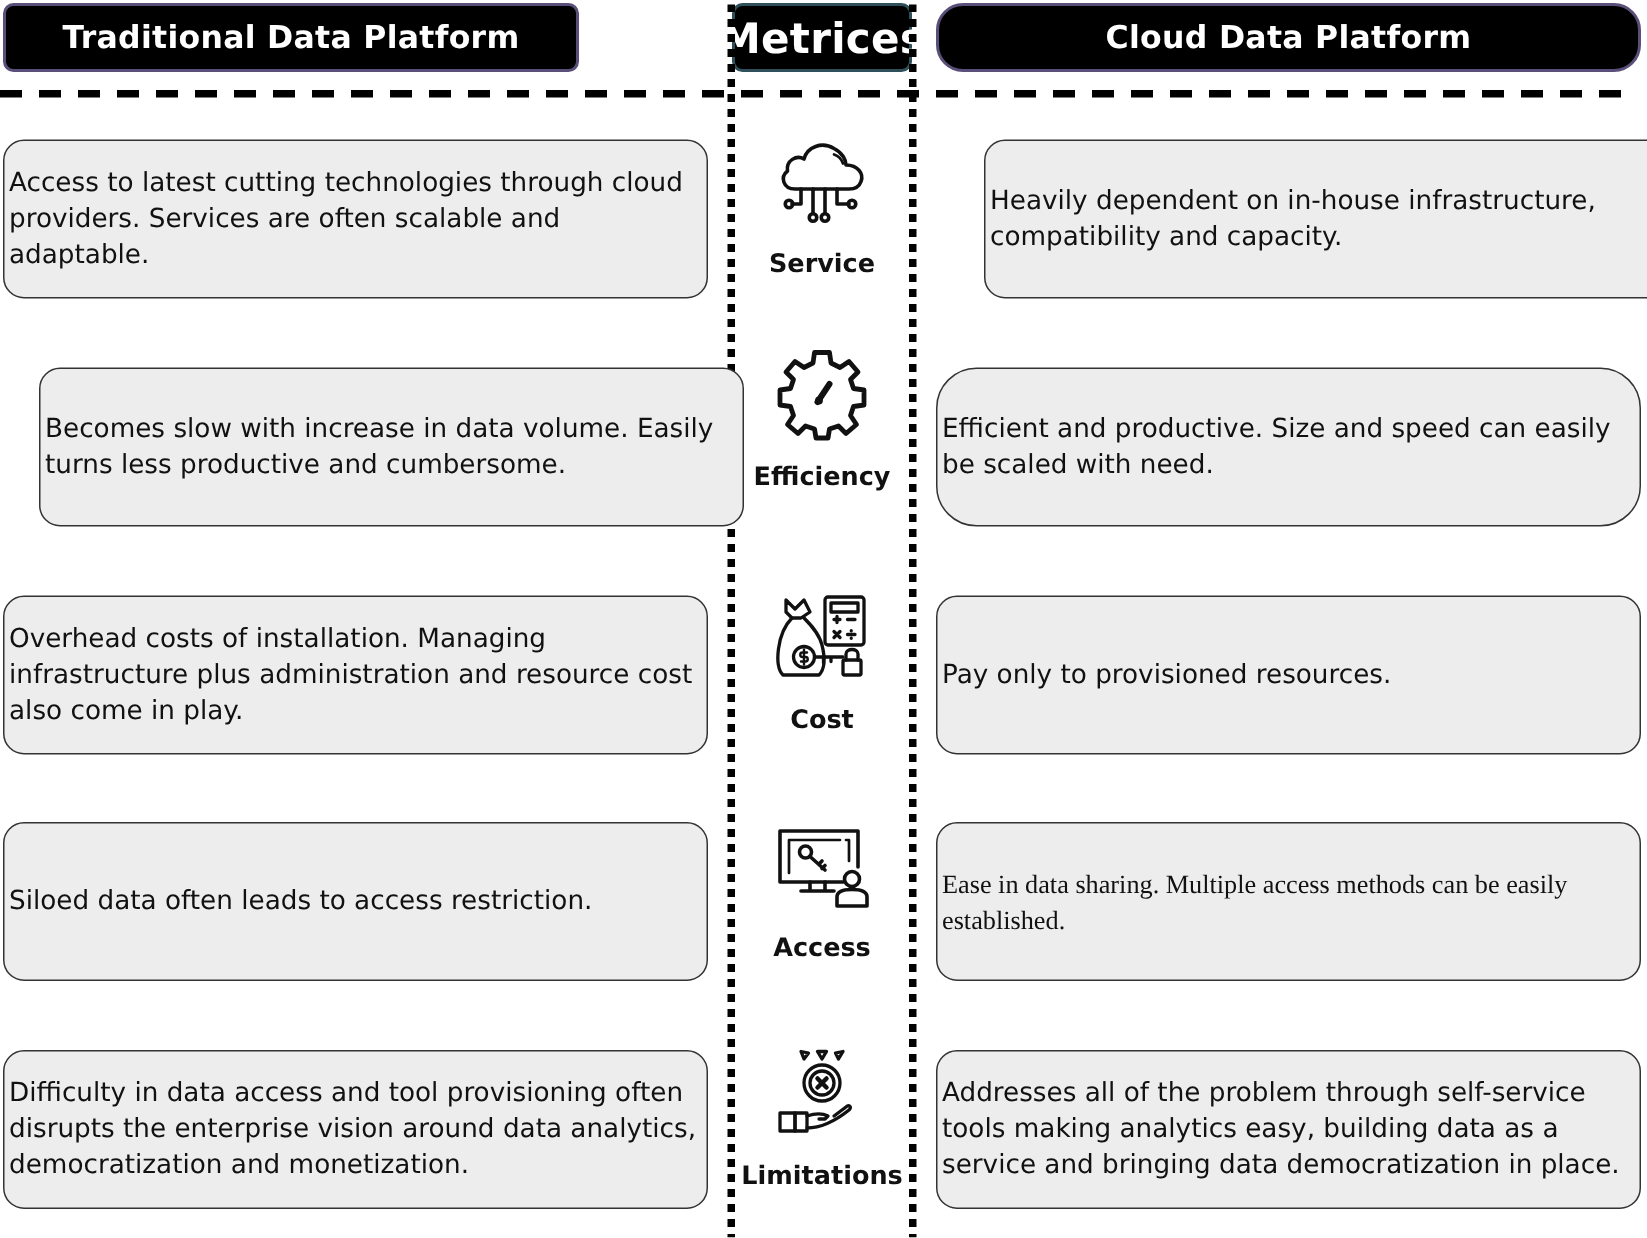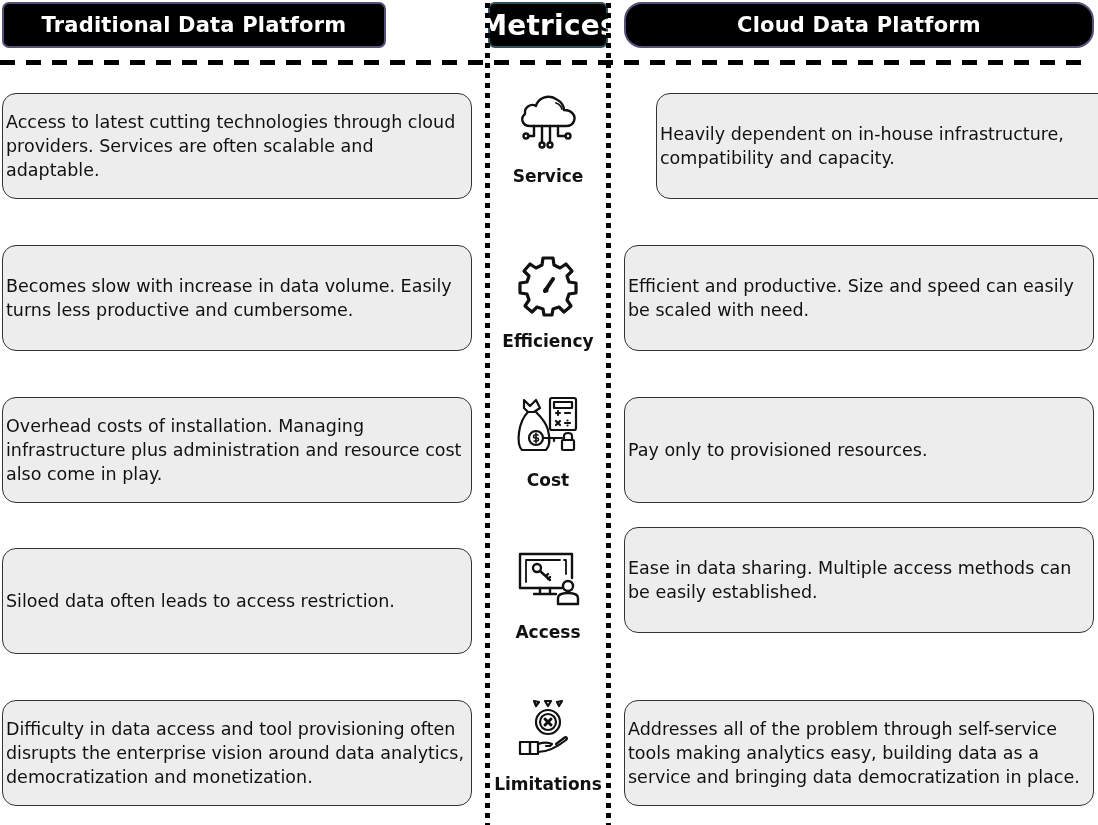--- a/index.html
+++ b/index.html
@@ -73,32 +73,32 @@
     <circle cx="34" cy="55" r="2.5"></circle>
     <path d="M42 36 V46 H50"></path>
     <circle cx="52" cy="46" r="2.5"></circle>
   </svg>
   <div class="metric-label">Service</div>
 </div>
 <div class="box right" style="top:93px;margin-left:32px;">
   <span>Heavily dependent on in-house infrastructure, compatibility and capacity.</span>
 </div>
 
-<div class="box left" style="top:245px;">
+<div class="box left" style="top:245px;margin-left:24px;">
   <span>Becomes slow with increase in data volume. Easily turns less productive and cumbersome.</span>
 </div>
-<div class="metric-cell" style="top:255px;">
+<div class="metric-cell" style="top:232px;">
   <svg viewBox="0 0 64 64" fill="none" stroke="#111" stroke-width="3.2" stroke-linejoin="round">
     <path d="M27 6 H37 L38 13 L44 16 L50 12 L56 19 L51 24 L53 30 L60 31 V41 L53 42 L51 48 L55 54 L48 60 L43 55 L37 57 L36 63 H28 L27 57 L21 55 L16 60 L9 54 L13 48 L11 42 L4 41 V31 L11 30 L13 24 L8 19 L14 12 L20 16 L26 13 Z" transform="translate(0,-3)"></path>
     <path d="M29 36 L37 24" stroke-width="4" stroke-linecap="round"></path>
     <circle cx="30" cy="35" r="2.6" fill="#111" stroke="none"></circle>
   </svg>
   <div class="metric-label">Efficiency</div>
 </div>
-<div class="box right" style="top:245px;">
+<div class="box right" style="top:245px;border-radius:27px;">
   <span>Efficient and productive. Size and speed can easily be scaled with need.</span>
 </div>
 
 <div class="box left" style="top:397px;">
   <span>Overhead costs of installation. Managing infrastructure plus administration and resource cost also come in play.</span>
 </div>
 <div class="metric-cell" style="top:394px;">
   <svg viewBox="0 0 64 64" fill="none" stroke="#111" stroke-width="2.2" stroke-linejoin="round" stroke-linecap="round">
     <path d="M8 6 L14 12 L20 6 L24 14 L18 18 H12 L8 14 Z"></path>
     <path d="M12 18 C2 28 0 50 6 56 H30 C34 52 34 44 32 36 C30 28 24 22 20 18"></path>
@@ -125,21 +125,21 @@
     <path d="M46 42 H4 V8 H56 V32"></path>
     <path d="M10 36 V14 H44 M48 14 H50 V28" stroke-width="1.8"></path>
     <circle cx="21" cy="22" r="4"></circle>
     <path d="M24 25 L34 34 M30 30 L32 28 M32 33 L34 31"></path>
     <path d="M24 42 V48 H18 M34 42 V48 H40 M18 48 H40"></path>
     <circle cx="52" cy="40" r="5"></circle>
     <path d="M42 58 V52 C42 48 46 47 52 47 C58 47 62 48 62 52 V58 Z"></path>
   </svg>
   <div class="metric-label">Access</div>
 </div>
-<div class="box right" style="top:527px;">
+<div class="box right" style="top:548px;font-family:Liberation Serif, serif;">
   <span>Ease in data sharing. Multiple access methods can be easily established.</span>
 </div>
 
 <div class="box left" style="top:700px;">
   <span>Difficulty in data access and tool provisioning often disrupts the enterprise vision around data analytics, democratization and monetization.</span>
 </div>
 <div class="metric-cell" style="top:698px;">
   <svg viewBox="0 0 64 64" fill="none" stroke="#111" stroke-width="2.2" stroke-linejoin="round" stroke-linecap="round">
     <path d="M18 3 L23 4 L20 8 Z M29 3 H35 L32 8 Z M41 4 L46 3 L43 8 Z"></path>
     <circle cx="32" cy="24" r="12"></circle>

